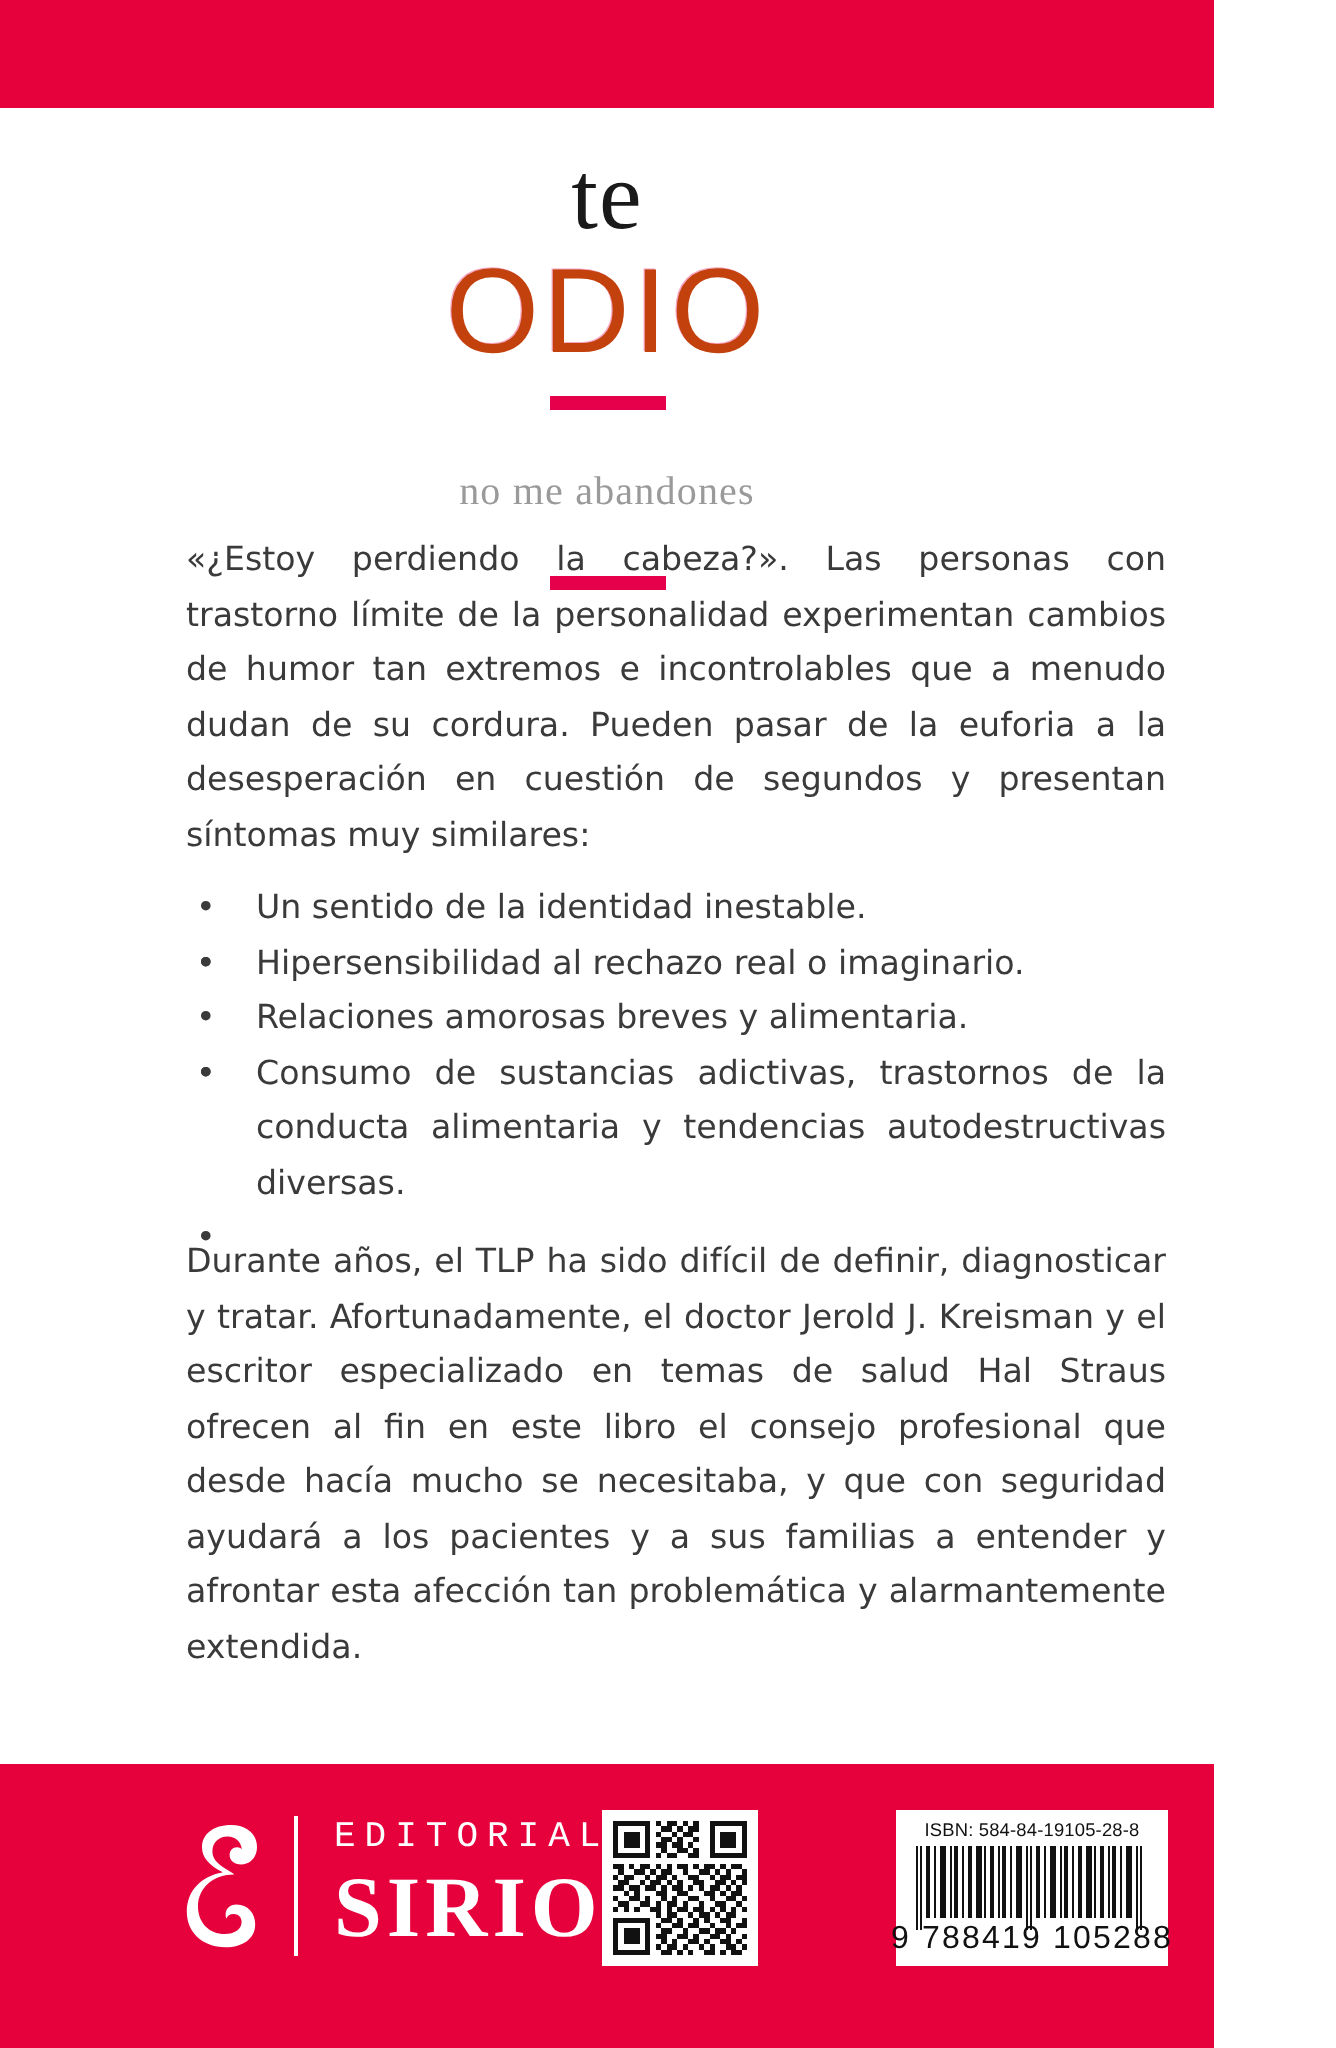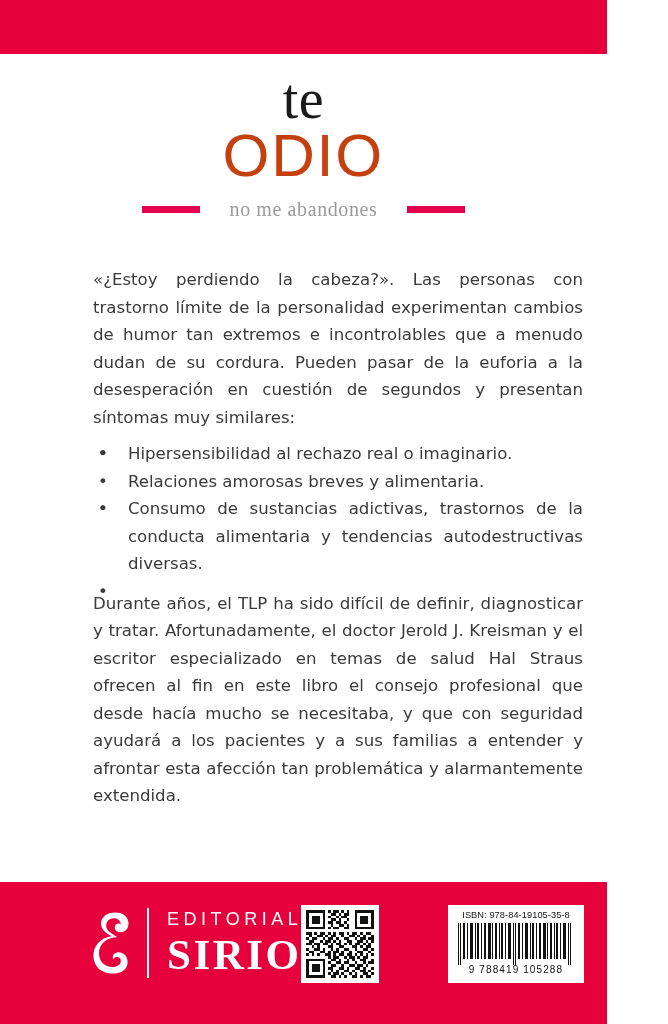--- a/index.html
+++ b/index.html
@@ -40,21 +40,21 @@
   
   .title-block {
     position: absolute;
     left: 0;
     top: 76px;
     width: 607px;
     text-align: center;
   }
   .title-te {
     font-family: "Liberation Serif", "DejaVu Serif", serif;
-    font-size: 56px;
+    font-size: 48px;
     line-height: 46px;
     color: #1a1a1a;
     letter-spacing: 0.5px;
   }
   .title-odio {
     font-family: Liberation Sans, sans-serif;
     font-size: 60px;
     line-height: 64px;
     color: #c2410c;
     letter-spacing: 2px;
@@ -63,20 +63,21 @@
     text-shadow:
        0.6px 0.4px 0 rgba(255,255,255,0.55),
       -0.6px -0.4px 0 rgba(230,0,75,0.35);
   }
   .subtitle-row {
     margin-top: 10px;
     display: flex;
     align-items: center;
     justify-content: center;
     gap: 30px;
+    flex-direction: column;
   }
   .rule {
     width: 58px;
     height: 7px;
     background: #E6004B;
     display: block;
   }
   .subtitle-text {
     font-family: "Liberation Serif", "DejaVu Serif", serif;
     font-size: 20px;
@@ -146,21 +147,21 @@
     height: 70px;
     background: #ffffff;
     margin: 0 18px 0 18px;
     flex: 0 0 auto;
   }
   .logo-words {
     color: #ffffff;
     line-height: 1;
   }
   .logo-editorial {
-    font-family: Liberation Sans, sans-serif;
+    font-family: Liberation Mono, monospace;
     font-size: 18px;
     letter-spacing: 4.5px;
     display: block;
     margin-bottom: 5px;
   }
   .logo-sirio {
     font-family: "Liberation Serif", "DejaVu Serif", serif;
     font-size: 43px;
     font-weight: bold;
     letter-spacing: 2.5px;
@@ -202,21 +203,21 @@
     line-height: 11px;
     white-space: nowrap;
   }
   .barcode-bars {
     margin-top: 2px;
     height: 42px;
     display: block;
   }
   .barcode-digits {
     font-family: "Liberation Sans", sans-serif;
-    font-size: 10px;
+    font-size: 16px;
     color: #111111;
     letter-spacing: 1.1px;
     line-height: 12px;
     margin-top: -1px;
     white-space: nowrap;
   }
 </style>
 </head>
 <body>
 
@@ -231,21 +232,21 @@
       <span class="rule"></span>
       <span class="subtitle-text">no me abandones</span>
       <span class="rule"></span>
     </div>
   </div>
 
   <div class="body-copy">
     <p class="para">«¿Estoy perdiendo la cabeza?». Las personas con trastorno límite de la personalidad experimentan cambios de humor tan extremos e incontrolables que a menudo dudan de su cordura. Pueden pasar de la euforia a la desesperación en cuestión de segundos y presentan síntomas muy similares:</p>
 
     <ul class="bullets">
-      <li><span class="bullet-dot">•</span></li>
+      <li><span class="bullet-dot">•</span><span>Un sentido de la identidad inestable.</span></li>
       <li><span class="bullet-dot">•</span></li>
       <li><span class="bullet-dot">•</span><span>Hipersensibilidad al rechazo real o imaginario.</span></li>
       <li><span class="bullet-dot">•</span><span>Relaciones amorosas breves y alimentaria.</span></li>
       <li><span class="bullet-dot">•</span></li>
       <li><span class="bullet-dot">•</span><span>Consumo de sustancias adictivas, trastornos de la conducta alimentaria y tendencias autodestructivas diversas.</span></li>
       <li><span class="bullet-dot">•</span></li>
     </ul>
 
     <p class="para last">Durante años, el TLP ha sido difícil de definir, diagnosticar y tratar. Afortunadamente, el doctor Jerold J. Kreisman y el escritor especializado en temas de salud Hal Straus ofrecen al fin en este libro el consejo profesional que desde hacía mucho se necesitaba, y que con seguridad ayudará a los pacientes y a sus familias a entender y afrontar esta afección tan problemática y alarmantemente extendida.</p>
   </div>
@@ -448,21 +449,21 @@
           <rect x="14" y="26" width="1" height="1"></rect>
         <rect x="16" y="26" width="1" height="1"></rect>
           <rect x="19" y="26" width="2" height="1"></rect>
         <rect x="22" y="26" width="1" height="1"></rect>
           <rect x="24" y="26" width="2" height="1"></rect>
       </g>
     </svg>
   </div>
 
   <div class="barcode-box">
-    <div class="isbn-text">ISBN: 978-84-19105-35-8</div>
+    <div class="isbn-text">ISBN: 584-84-19105-28-8</div>
     <svg class="barcode-bars" width="120" height="42" viewBox="0 0 120 42" shape-rendering="crispEdges" xmlns="http://www.w3.org/2000/svg">
       <rect width="120" height="42" fill="#ffffff"></rect>
       <g fill="#111111">
         <rect x="2" y="0" width="1" height="42"></rect>
           <rect x="4" y="0" width="1" height="42"></rect>
         <rect x="7" y="0" width="2" height="36"></rect>
           <rect x="11" y="0" width="1" height="36"></rect>
         <rect x="14" y="0" width="3" height="36"></rect>
           <rect x="19" y="0" width="1" height="36"></rect>
         <rect x="21" y="0" width="2" height="36"></rect>

